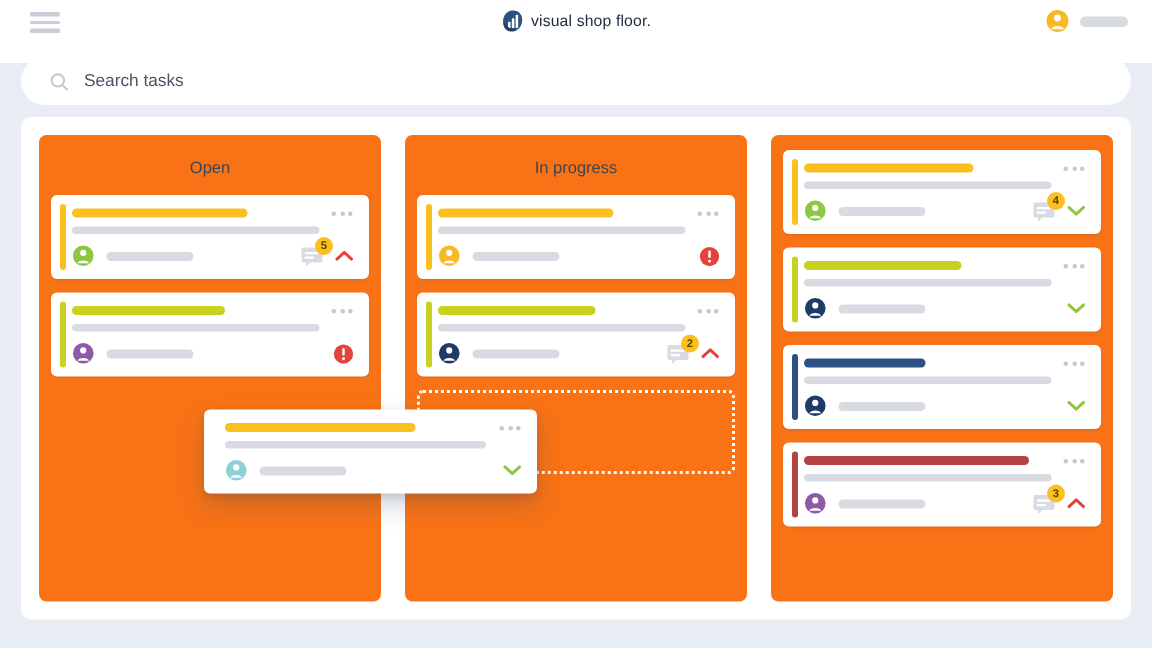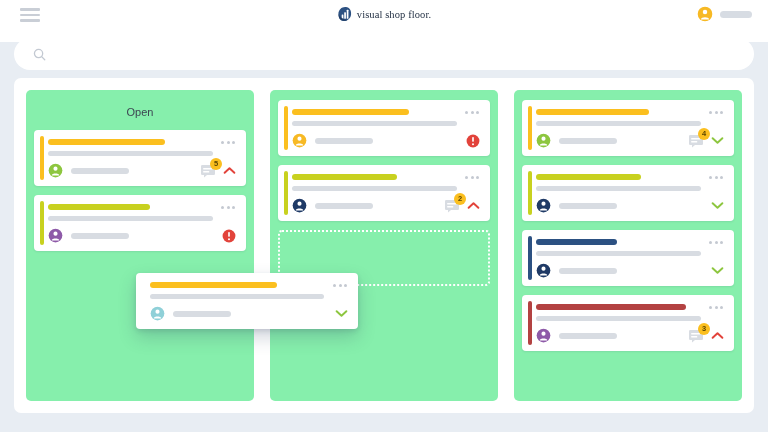--- a/index.html
+++ b/index.html
@@ -8,21 +8,21 @@
     background: #e8edf3;
     font-family: "Liberation Sans", sans-serif;
     overflow: hidden;
   }
 
   
   .topbar {
     position: absolute; left: 0; top: 0;
     width: 768px; height: 42px;
     background: #ffffff;
-    display: flex; align-items: center; font-family: Liberation Serif, serif;
+    display: flex; align-items: center;
   }
   .hamburger {
     position: absolute; left: 20px; top: 8px;
     width: 20px; height: 14px;
     display: flex; flex-direction: column; justify-content: space-between;
   }
   .hamburger i { display: block; height: 2.6px; width: 100%; background: #c9ced6; border-radius: 1px; }
 
   .brand {
     position: absolute; left: 0; right: 0; top: 6px;
@@ -58,21 +58,21 @@
 
   
   .board {
     position: absolute; left: 14px; top: 78px;
     width: 740px; height: 335px;
     background: #ffffff; border-radius: 7px;
     padding: 12px;
     display: flex; gap: 16px; align-items: flex-start;
   }
   .column {
-    width: 228px; background: #86efac; border-radius: 5px;
+    width: 228px; background: #f97316; border-radius: 5px;
     padding: 10px 8px 12px 8px; min-height: 311px;
     position: relative;
   }
   .col-title {
     text-align: center; font-size: 11px; color: #3c4椒; color: #3d4552;
     margin-bottom: 12px; margin-top: 6px;
   }
 
   
   .card {
@@ -161,20 +161,21 @@
     </svg>
     <div class="name-stub"></div>
   </div>
 </div>
 
 <div class="searchwrap">
   <svg class="search-icon" viewBox="0 0 24 24">
     <circle cx="10.5" cy="10.5" r="6.6" fill="none" stroke="#c3c9d2" stroke-width="2.1"></circle>
     <line x1="15.4" y1="15.4" x2="20.4" y2="20.4" stroke="#c3c9d2" stroke-width="2.1" stroke-linecap="round"></line>
   </svg>
+  <input class="search-input" type="text" placeholder="Search tasks" style="">
 </div>
 
 <div class="board" id="board">
     <div class="column">
       <div class="col-title">Open</div>
       <div class="card">
         <span class="accent" style="background:#fbbf1f"></span>
         <div class="title-bar" style="background:#fbbf1f;width:62%"></div>
         <div class="sub-bar"></div>
         <span class="dots">
@@ -222,20 +223,21 @@
             <svg class="alert" viewBox="0 0 24 24">
               <circle cx="12" cy="12" r="11" fill="#e2433b"></circle>
               <rect x="10.6" y="5.2" width="2.8" height="8.4" rx="1.4" fill="#ffffff"></rect>
               <circle cx="12" cy="17.4" r="1.7" fill="#ffffff"></circle>
             </svg>
           </div>
         </div>
       </div>
     </div>
     <div class="column">
+      <div class="col-title">In progress</div>
       <div class="card">
         <span class="accent" style="background:#fbbf1f"></span>
         <div class="title-bar" style="background:#fbbf1f;width:62%"></div>
         <div class="sub-bar"></div>
         <span class="dots">
           <i></i>
           <i></i>
           <i></i>
         </span>
         <div class="card-foot">

